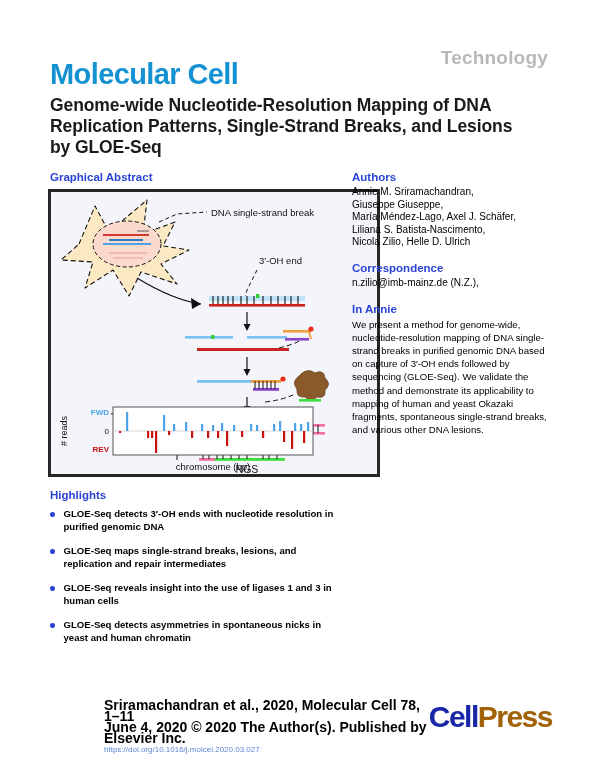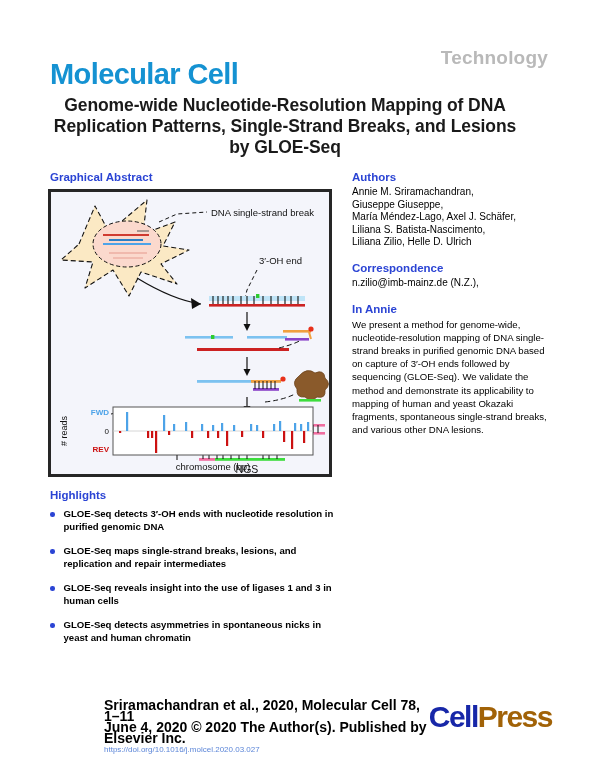--- a/index.html
+++ b/index.html
@@ -46,42 +46,41 @@
   .article-title {
     position: absolute;
     left: 50px;
     top: 95px;
     width: 470px;
     font-size: 17.5px;
     font-weight: bold;
     line-height: 21px;
     color: #1a1a1a;
     letter-spacing: -0.1px;
-    text-align: center;
   }
 
   
   .sec-head {
     color: #2b44d4;
     font-size: 11.5px;
     font-weight: bold;
   }
 
   #graphical-abstract-heading {
     position: absolute;
     left: 50px;
     top: 171px;
   }
 
   
   .figure-box {
     position: absolute;
     left: 48px;
     top: 189px;
-    width: 284px;
+    width: 332px;
     height: 288px;
     border: 3px solid #262626;
     background: #f4f5fb;
     box-sizing: border-box;
     overflow: hidden;
   }
   .figure-box svg { display: block; }
 
   
   .right-col {
@@ -394,21 +393,21 @@
   </div>
 
   <div class="right-col">
 
     <div class="rc-block">
       <span class="sec-head">Authors</span>
       <div class="rc-line">Annie M. Sriramachandran,</div>
       <div class="rc-line">Giuseppe Giuseppe,</div>
       <div class="rc-line">María Méndez-Lago, Axel J. Schäfer,</div>
       <div class="rc-line">Liliana S. Batista-Nascimento,</div>
-      <div class="rc-line">Liliana Zilio, Helle D. Ulrich</div>
+      <div class="rc-line">Nicola Zilio, Helle D. Ulrich</div>
     </div>
 
     <div class="rc-block">
       <span class="sec-head">Correspondence</span>
       <div class="rc-line">n.zilio@imb-mainz.de (N.Z.),</div>
     </div>
 
     <div class="rc-block">
       <span class="sec-head">In Annie</span>
       <div class="rc-para">We present a method for genome-wide, nucleotide-resolution mapping of DNA single-strand breaks in purified genomic DNA based on capture of 3′-OH ends followed by sequencing (GLOE-Seq). We validate the method and demonstrate its applicability to mapping of human and yeast Okazaki fragments, spontaneous single-strand breaks, and various other DNA lesions.</div>

